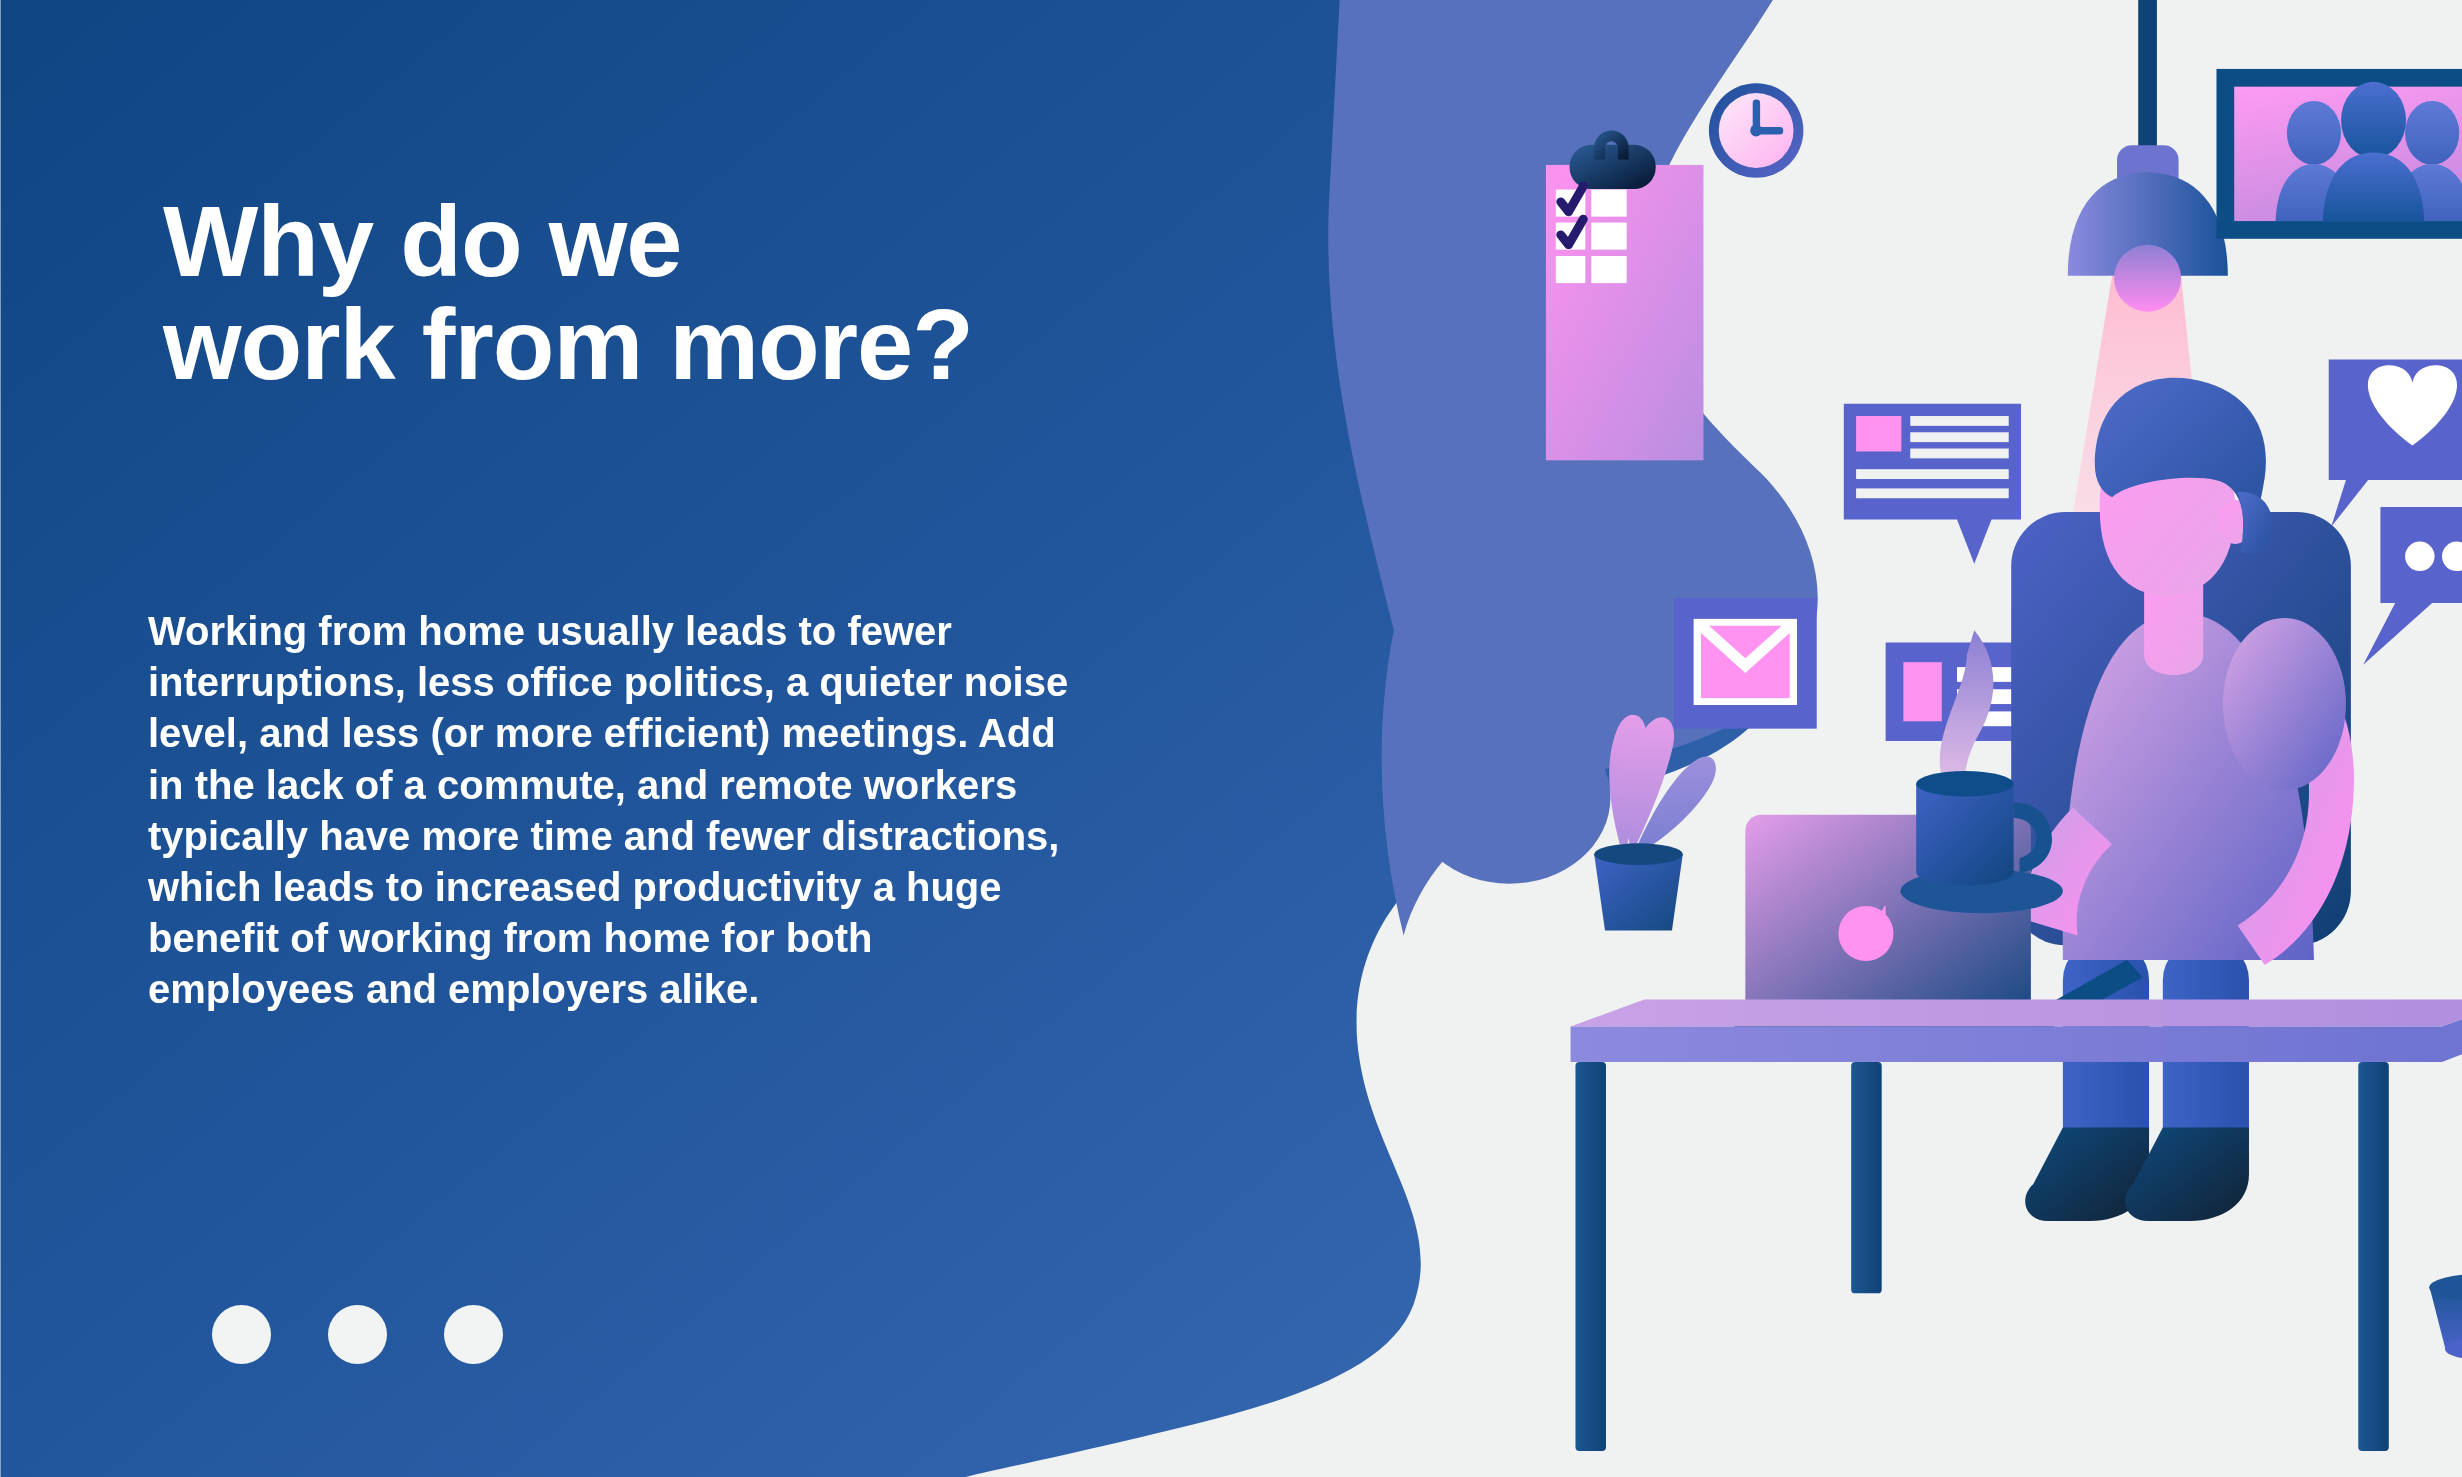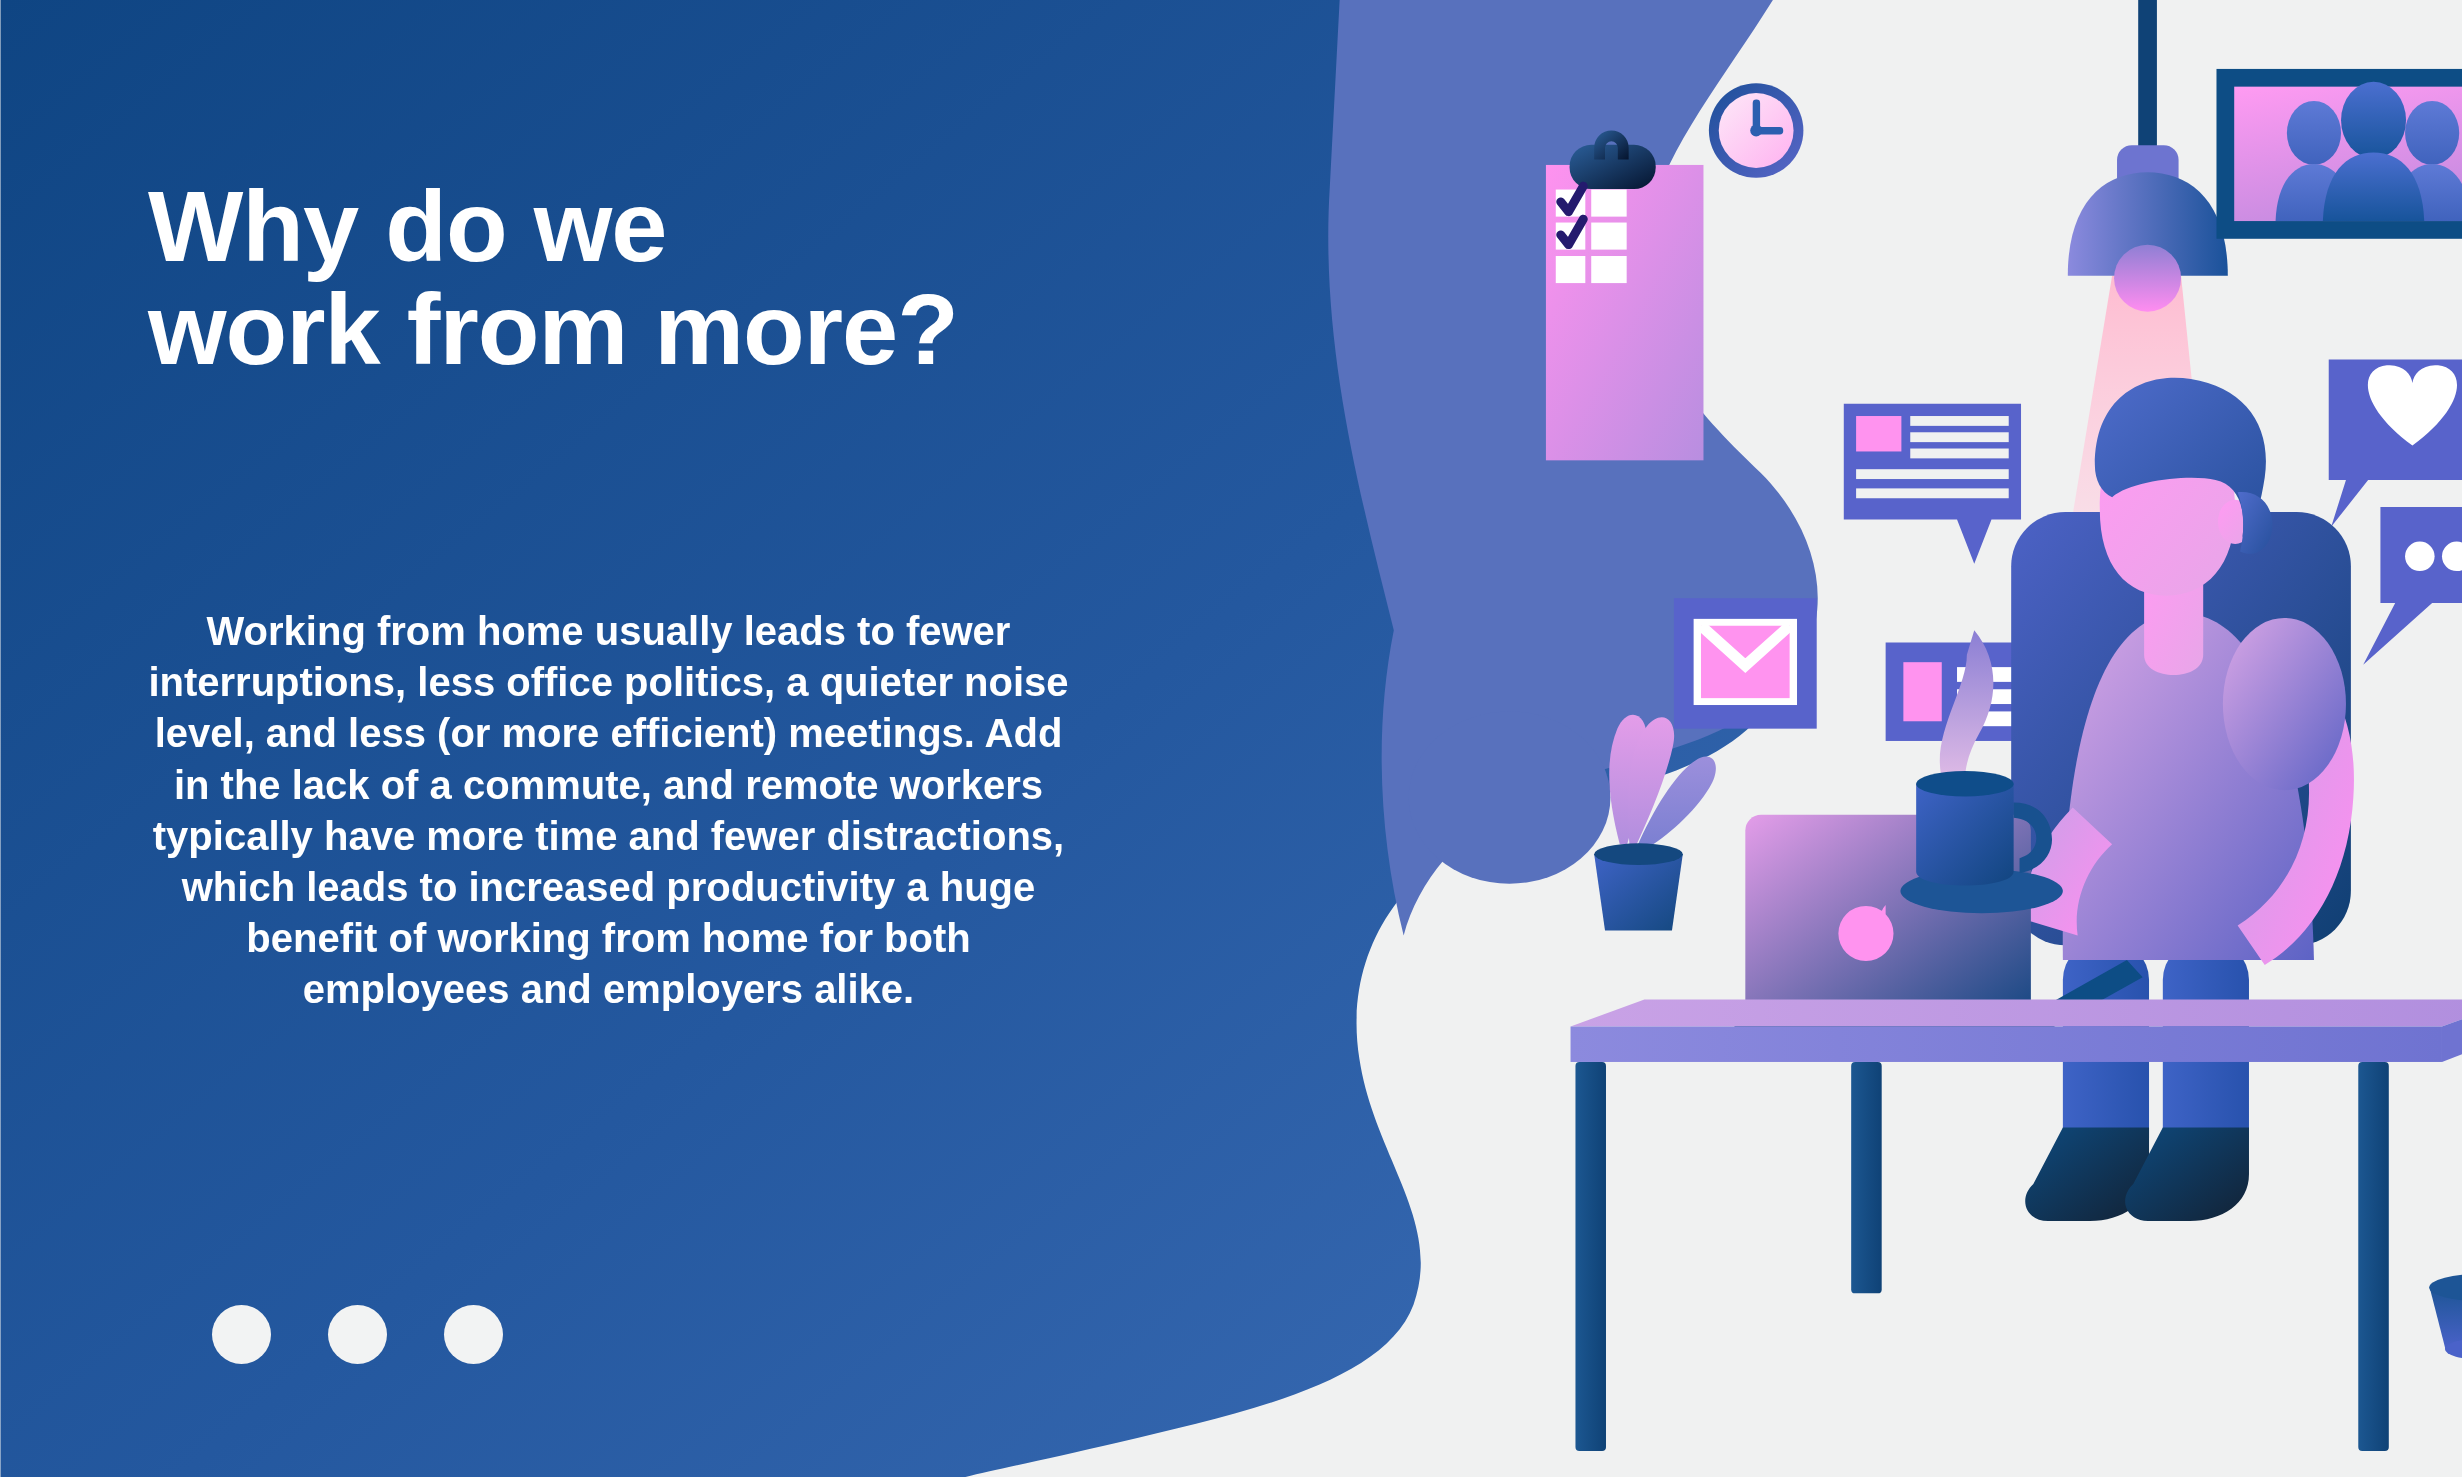--- a/index.html
+++ b/index.html
@@ -6,27 +6,27 @@
   body{font-family:"Liberation Sans",sans-serif;}
   #banner{position:relative;width:2955px;height:1477px;overflow:hidden;background:#f0f1f1;}
 
   
   .bg-light{position:absolute;inset:0;background:#f0f1f1;}
   .bg-blue-svg{position:absolute;left:0;top:0;width:2955px;height:1477px;}
 
   
   .text-col{position:absolute;left:148px;top:0;width:1034px;height:1477px;}
   h1.headline{
-    position:absolute;left:0;top:175px;width:1133px;margin:0;
+    position:absolute;left:0;top:175px;width:1133px;margin:15px;
     color:#ffffff;font-size:101px;line-height:1.02;font-weight:bold;
     letter-spacing:-1px;
   }
   p.body-copy{
     position:absolute;left:0;top:606px;width:921px;margin:0;
-    color:#ffffff;font-size:40px;line-height:1.28;font-weight:bold;text-align:center;
+    color:#ffffff;font-size:40px;line-height:1.28;font-weight:bold;
   }
   .dots{position:absolute;left:64px;top:1305px;display:flex;gap:57px;}
   .dot{width:59px;height:59px;border-radius:50%;background:#f2f3f3;}
 
   
   .illu{position:absolute;left:1477px;top:0;width:1477px;height:1477px;}
   .illu svg{position:absolute;left:0;top:0;width:1477px;height:1477px;}
 </style>
 </head>
 <body>

